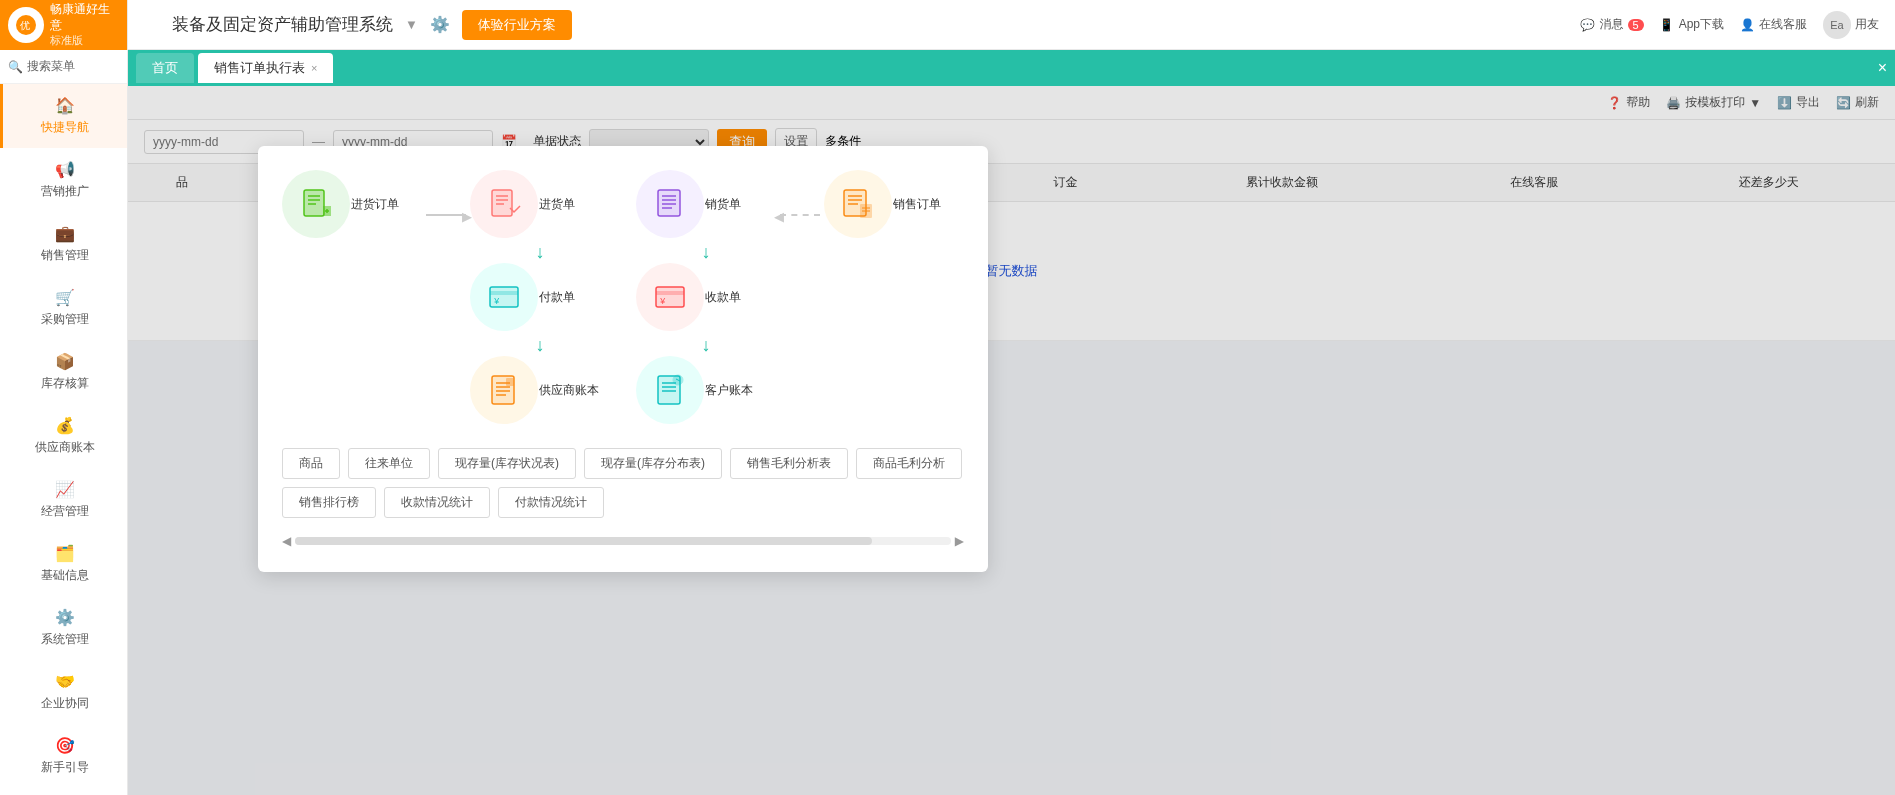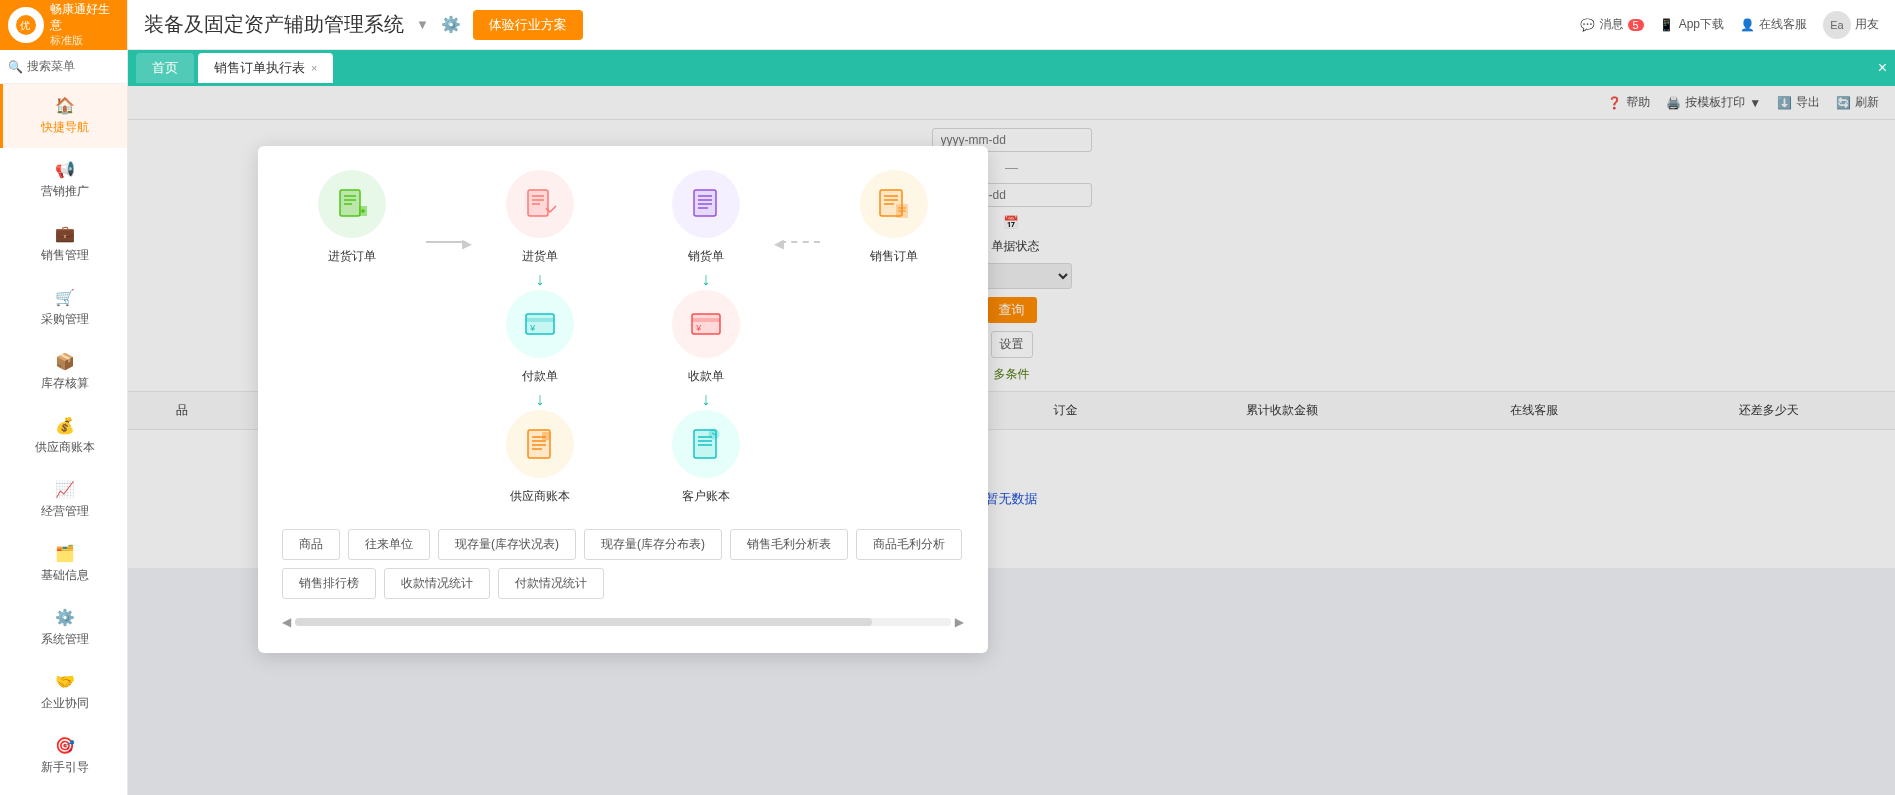--- a/index.html
+++ b/index.html
@@ -18,21 +18,21 @@
     .sidebar-nav { flex: 1; overflow-y: auto; }
     .sidebar-nav-item { display: flex; flex-direction: column; align-items: center; justify-content: center; padding: 12px 4px; cursor: pointer; color: #555; font-size: 12px; gap: 4px; border-left: 3px solid transparent; }
     .sidebar-nav-item.active { background: #fff5ee; color: #ff8c00; border-left-color: #ff8c00; }
     .sidebar-nav-item .nav-icon { font-size: 16px; }
 
     
     .main-area { flex: 1; display: flex; flex-direction: column; overflow: hidden; }
 
     
     .top-header { height: 50px; background: #fff; border-bottom: 1px solid #e8e8e8; display: flex; align-items: center; padding: 0 16px; gap: 12px; }
-    .system-title { font-size: 20px; color: #333; font-weight: 500; }
+    .system-title { font-size: 17px; color: #333; font-weight: 500; margin-left: 28px; }
     .header-arrow { color: #999; }
     .header-gear { color: #666; cursor: pointer; font-size: 16px; }
     .btn-experience { background: #ff8c00; color: #fff; border: none; border-radius: 4px; padding: 6px 16px; cursor: pointer; font-size: 13px; }
     .header-right { margin-left: auto; display: flex; align-items: center; gap: 16px; color: #555; font-size: 12px; }
     .header-right-item { display: flex; align-items: center; gap: 4px; cursor: pointer; }
     .badge { background: #ff4d4f; color: #fff; border-radius: 10px; padding: 0 5px; font-size: 11px; min-width: 16px; text-align: center; }
     .avatar { width: 28px; height: 28px; background: #e0e0e0; border-radius: 50%; display: flex; align-items: center; justify-content: center; font-size: 11px; color: #666; }
 
     
     .tab-bar { height: 36px; background: #26bfa6; display: flex; align-items: center; padding: 8px 8px; gap: 4px; }
@@ -45,36 +45,36 @@
     
     .content-area { flex: 1; background: #f0f2f5; position: relative; overflow: hidden; }
 
     
     .content-toolbar { background: #fff; padding: 8px 16px; display: flex; align-items: center; gap: 12px; border-bottom: 1px solid #e8e8e8; }
     .toolbar-btn { display: flex; align-items: center; gap: 4px; color: #555; font-size: 12px; cursor: pointer; }
     .toolbar-btn-primary { background: #ff8c00; color: #fff; border: none; border-radius: 3px; padding: 4px 12px; cursor: pointer; font-size: 13px; }
     .toolbar-btn-setting { background: #fff; color: #555; border: 1px solid #d9d9d9; border-radius: 3px; padding: 4px 8px; cursor: pointer; font-size: 12px; }
 
     
-    .filter-row { background: #fff; padding: 8px 16px; display: flex; align-items: center; gap: 8px; border-bottom: 1px solid #e8e8e8; flex-wrap: wrap; flex-direction: column; }
+    .filter-row { background: #fff; padding: 8px 16px; display: flex; align-items: center; gap: 8px; border-bottom: 1px solid #e8e8e8; flex-wrap: wrap; }
     .filter-input { border: 1px solid #d9d9d9; border-radius: 3px; padding: 4px 8px; font-size: 12px; color: #999; width: 160px; }
     .filter-select { border: 1px solid #d9d9d9; border-radius: 3px; padding: 4px 8px; font-size: 12px; color: #333; width: 120px; }
-    .expand-condition { color: #4d7c0f; font-size: 12px; cursor: pointer; }
+    .expand-condition { color: #000000; font-size: 12px; cursor: pointer; }
 
     
     .table-container { background: #fff; overflow-x: auto; }
     table { width: 100%; border-collapse: collapse; font-size: 12px; }
     th { background: #fafafa; padding: 10px 12px; text-align: center; color: #333; border-bottom: 1px solid #e8e8e8; white-space: nowrap; font-weight: 500; }
     td { padding: 10px 12px; text-align: center; color: #333; border-bottom: 1px solid #f0f0f0; }
     .empty-data { text-align: center; padding: 60px; color: #1d4ed8; font-size: 13px; }
 
     
     .popup-overlay { position: absolute; top: 0; left: 0; right: 0; bottom: 0; background: rgba(0,0,0,0.1); z-index: 100; }
     .popup-card { position: absolute; top: 60px; left: 130px; width: 730px; background: #fff; border-radius: 6px; box-shadow: 0 4px 20px rgba(0,0,0,0.15); padding: 24px; z-index: 101; }
-    .flow-node { display: flex; flex-direction: column; align-items: center; gap: 10px; width: 140px; font-family: Liberation Mono, monospace; }
+    .flow-node { display: flex; flex-direction: row; align-items: center; gap: 1px; width: 140px; font-family: Liberation Mono, monospace; }
     .flow-circle { width: 68px; height: 68px; border-radius: 50%; display: flex; align-items: center; justify-content: center; font-size: 28px; }
     .flow-circle.green { background: #e8f8e8; color: #52c41a; }
     .flow-circle.pink { background: #fff0f0; color: #ff7875; }
     .flow-circle.purple { background: #f5f0ff; color: #9254de; }
     .flow-circle.orange { background: #fff7e6; color: #fa8c16; }
     .flow-circle.cyan { background: #e6fffb; color: #13c2c2; }
     .flow-circle.red { background: #fff1f0; color: #ff4d4f; }
     .flow-label { font-size: 12px; color: #333; }
 
     

